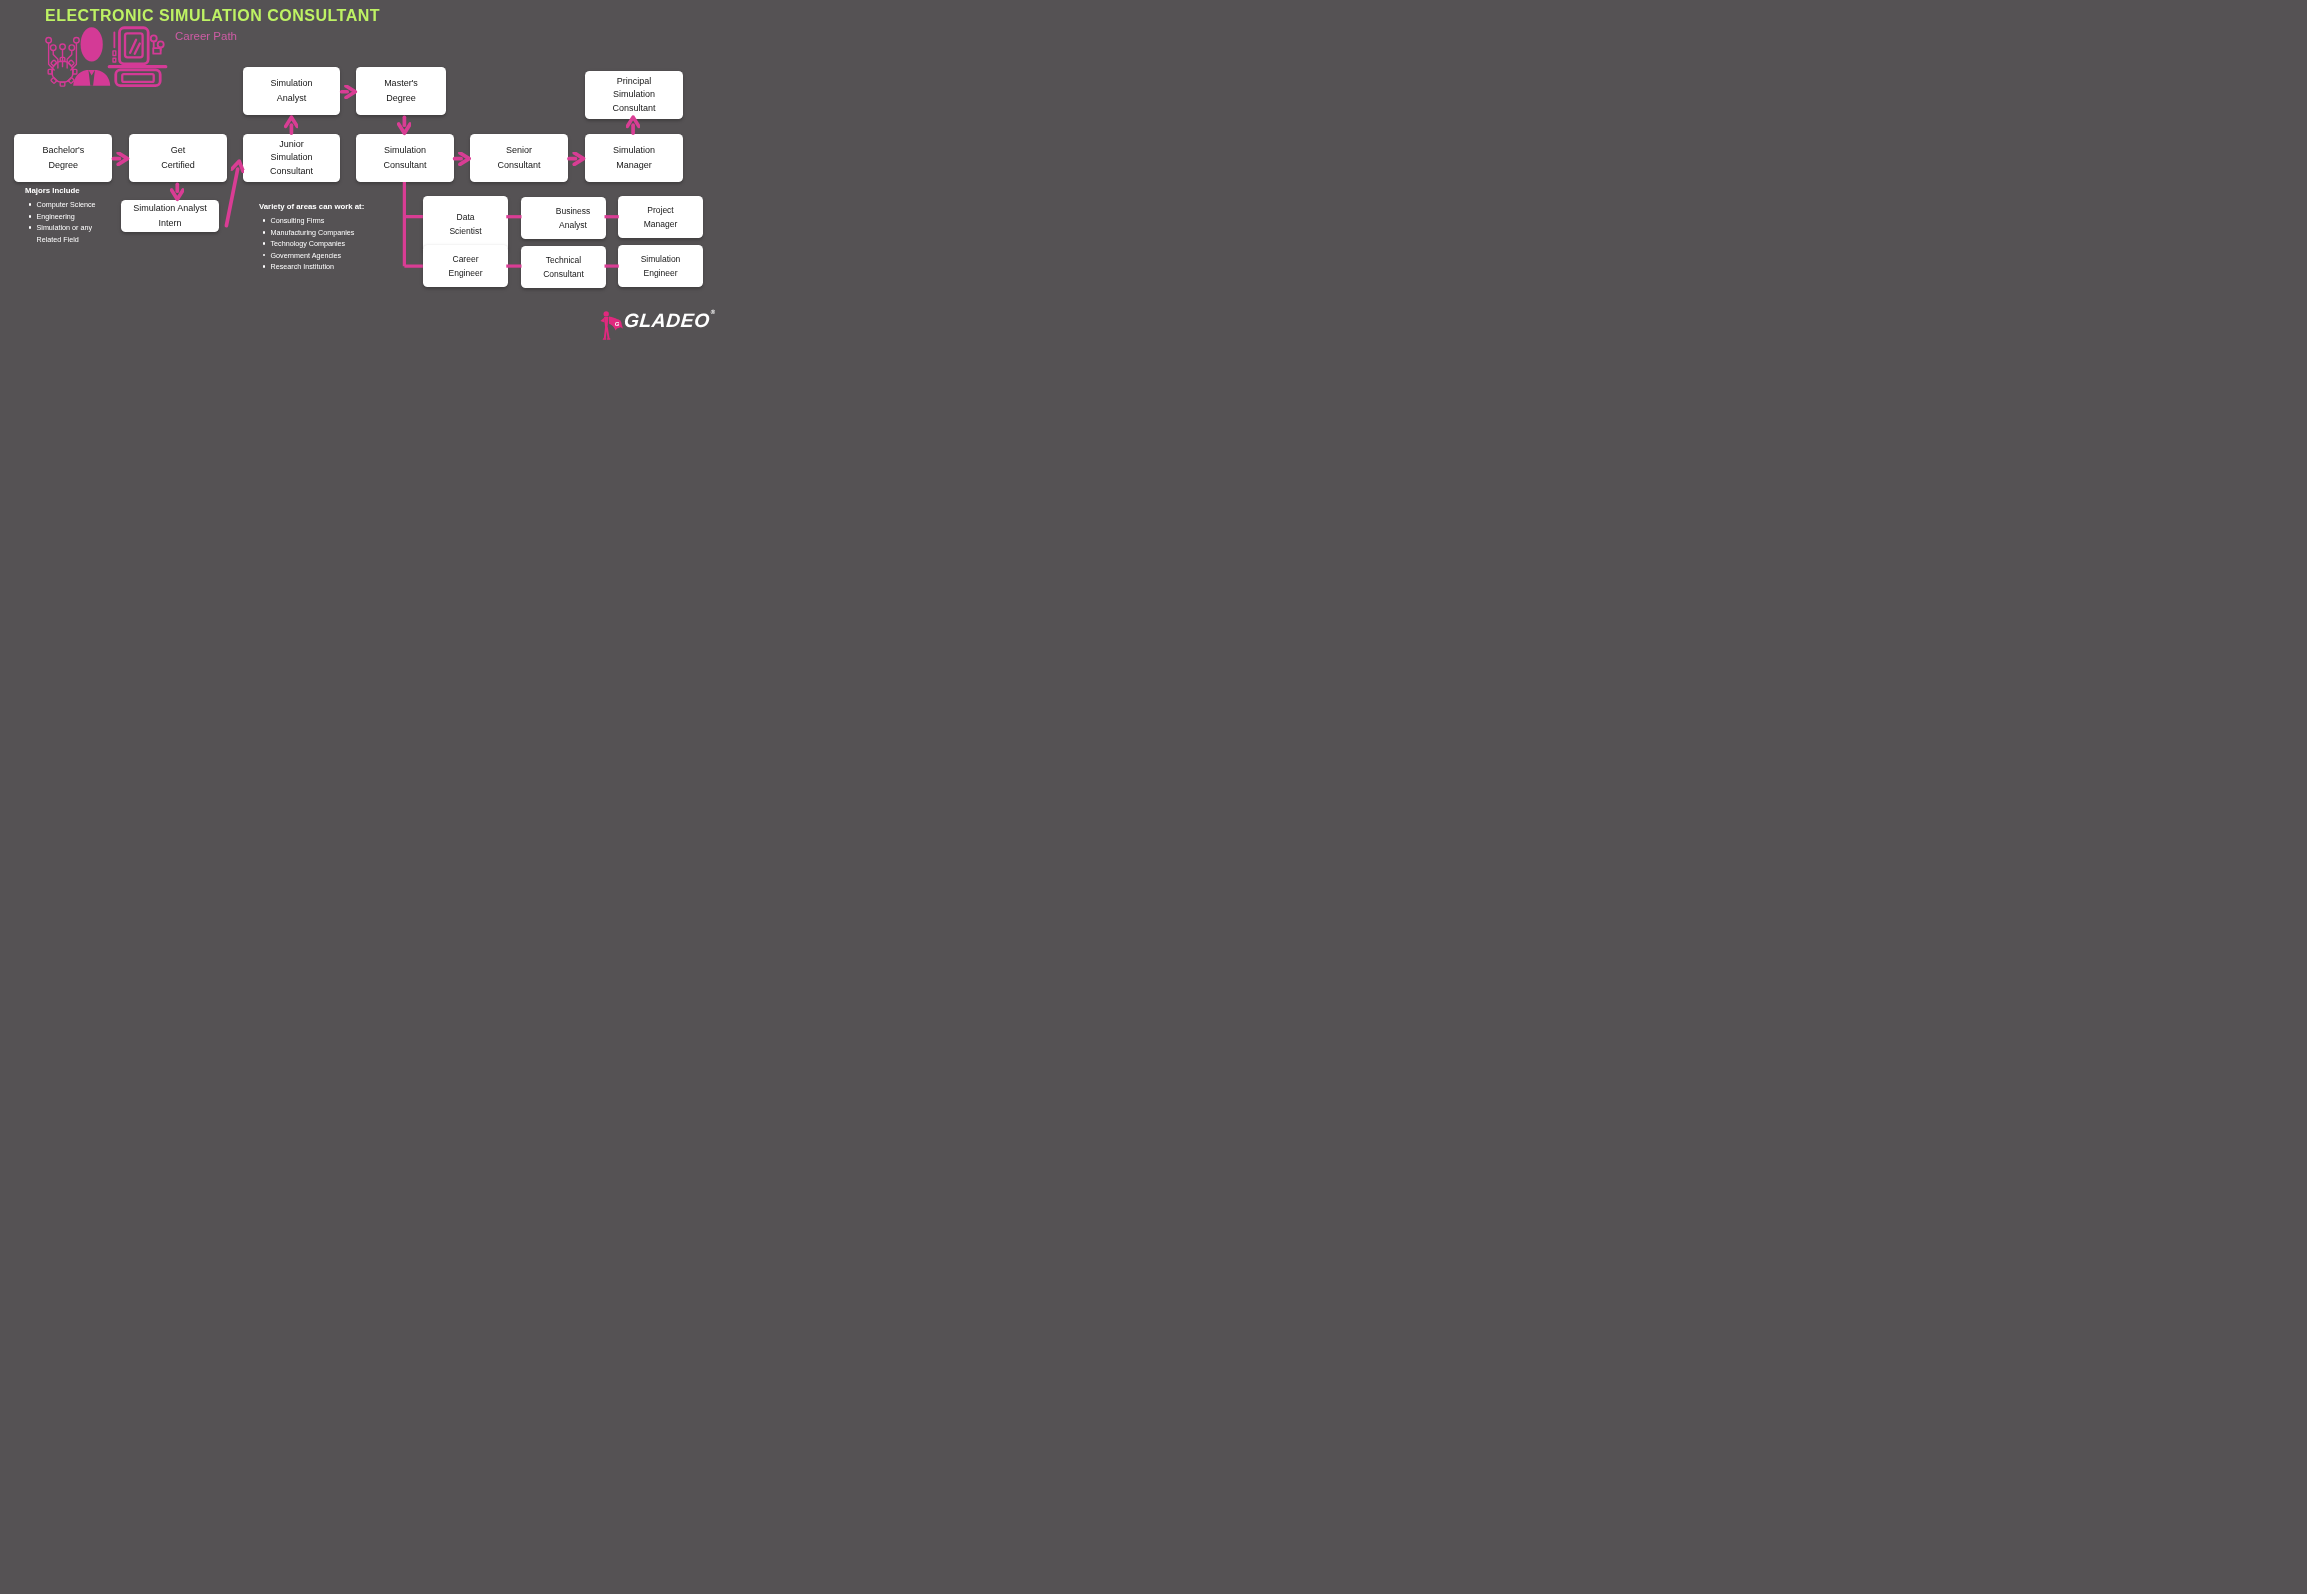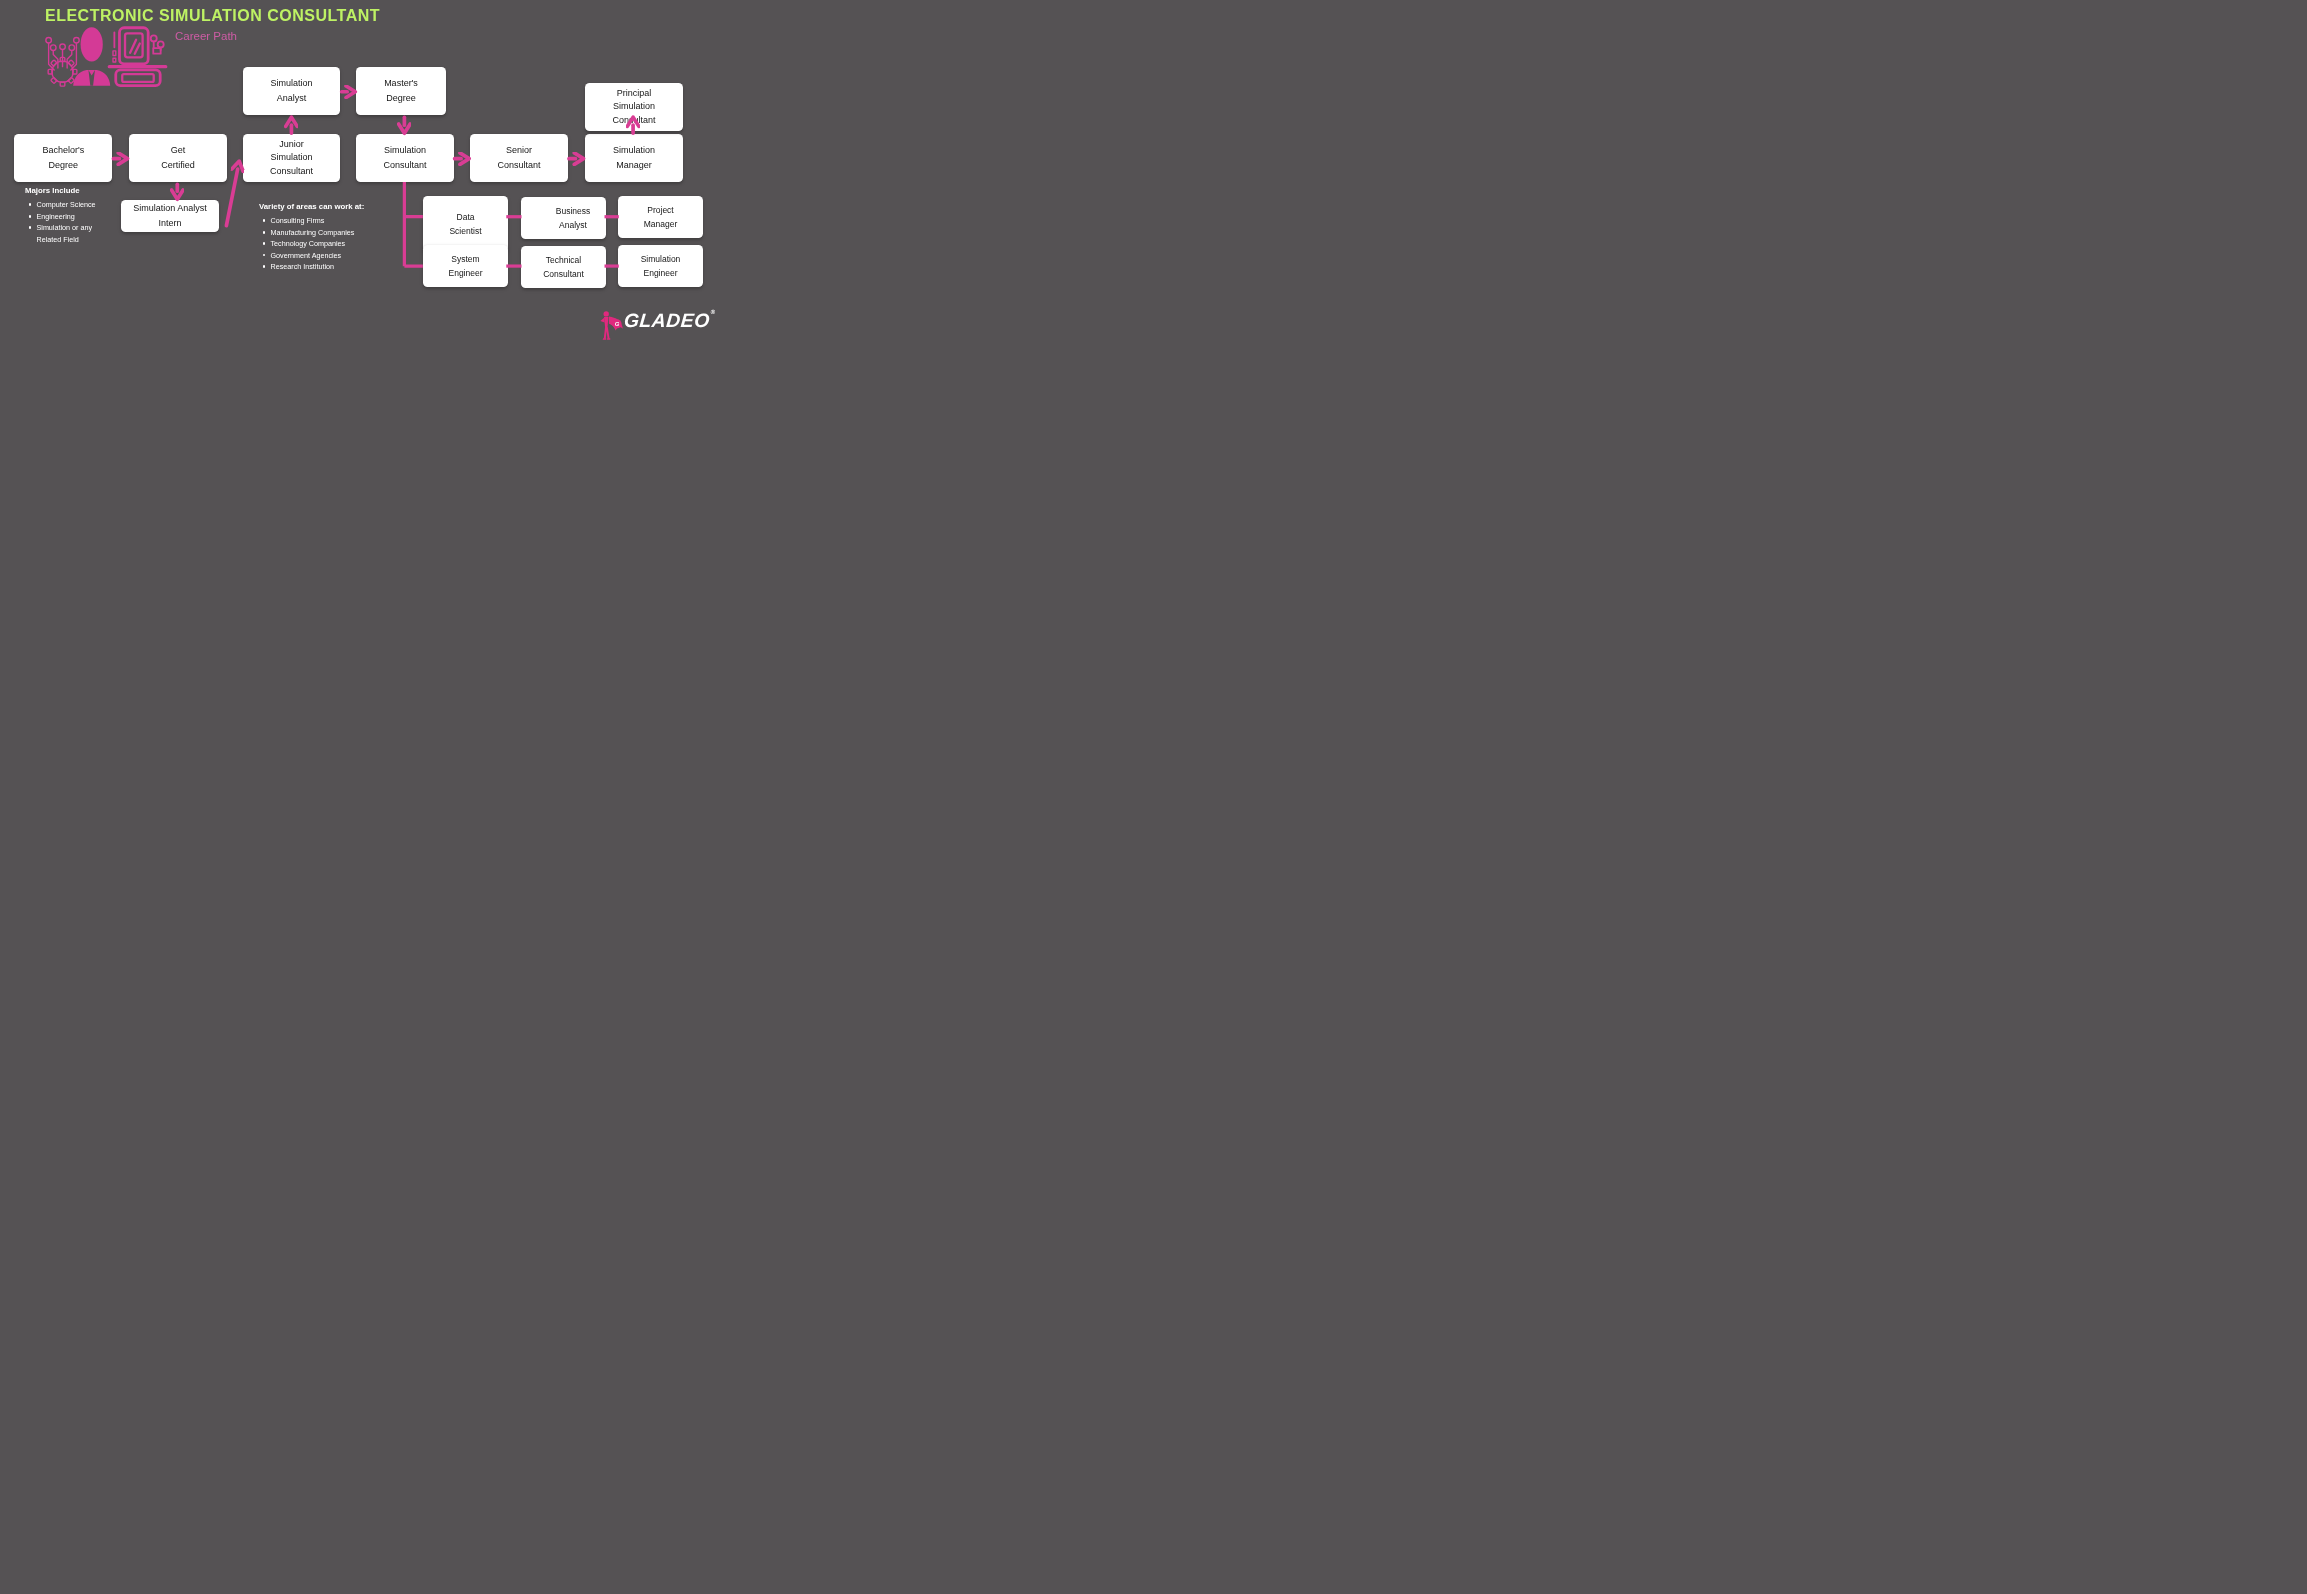--- a/index.html
+++ b/index.html
@@ -124,38 +124,38 @@
   </div>
   <div class="node" style="left:356px;top:134px;width:98px;height:48px;">
     <span class="lbl" style="max-width:60px;">Simulation Consultant</span>
   </div>
   <div class="node" style="left:470px;top:134px;width:98px;height:48px;">
     <span class="lbl" style="max-width:60px;">Senior Consultant</span>
   </div>
   <div class="node" style="left:585px;top:134px;width:98px;height:48px;">
     <span class="lbl" style="max-width:60px;">Simulation Manager</span>
   </div>
-  <div class="node" style="left:585px;top:83px;width:98px;height:48px;">
+  <div class="node" style="left:585px;top:71px;width:98px;height:48px;">
     <span class="lbl tight" style="max-width:60px;">Principal Simulation Consultant</span>
   </div>
   <div class="node" style="left:121px;top:200px;width:98px;height:32px;">
     <span class="lbl" style="max-width:74px;">Simulation Analyst Intern</span>
   </div>
 
   <div class="node sub" style="left:423px;top:196px;width:85px;height:56px;">
     <span class="lbl" style="max-width:42px;">Data Scientist</span>
   </div>
   <div class="node sub" style="left:521px;top:197px;width:85px;height:42px;">
     <span class="lbl" style="max-width:46px;margin-left:19px;">Business Analyst</span>
   </div>
   <div class="node sub" style="left:618px;top:196px;width:85px;height:42px;">
     <span class="lbl" style="max-width:46px;">Project Manager</span>
   </div>
   <div class="node sub" style="left:423px;top:245px;width:85px;height:42px;">
-    <span class="lbl" style="max-width:46px;">System Engineer</span>
+    <span class="lbl" style="max-width:46px;">Career Engineer</span>
   </div>
   <div class="node sub" style="left:521px;top:246px;width:85px;height:42px;">
     <span class="lbl" style="max-width:51px;">Technical Consultant</span>
   </div>
   <div class="node sub" style="left:618px;top:245px;width:85px;height:42px;">
     <span class="lbl" style="max-width:51px;">Simulation Engineer</span>
   </div>
 
   <svg class="connectors" viewBox="0 0 1568 784">
     <defs>

